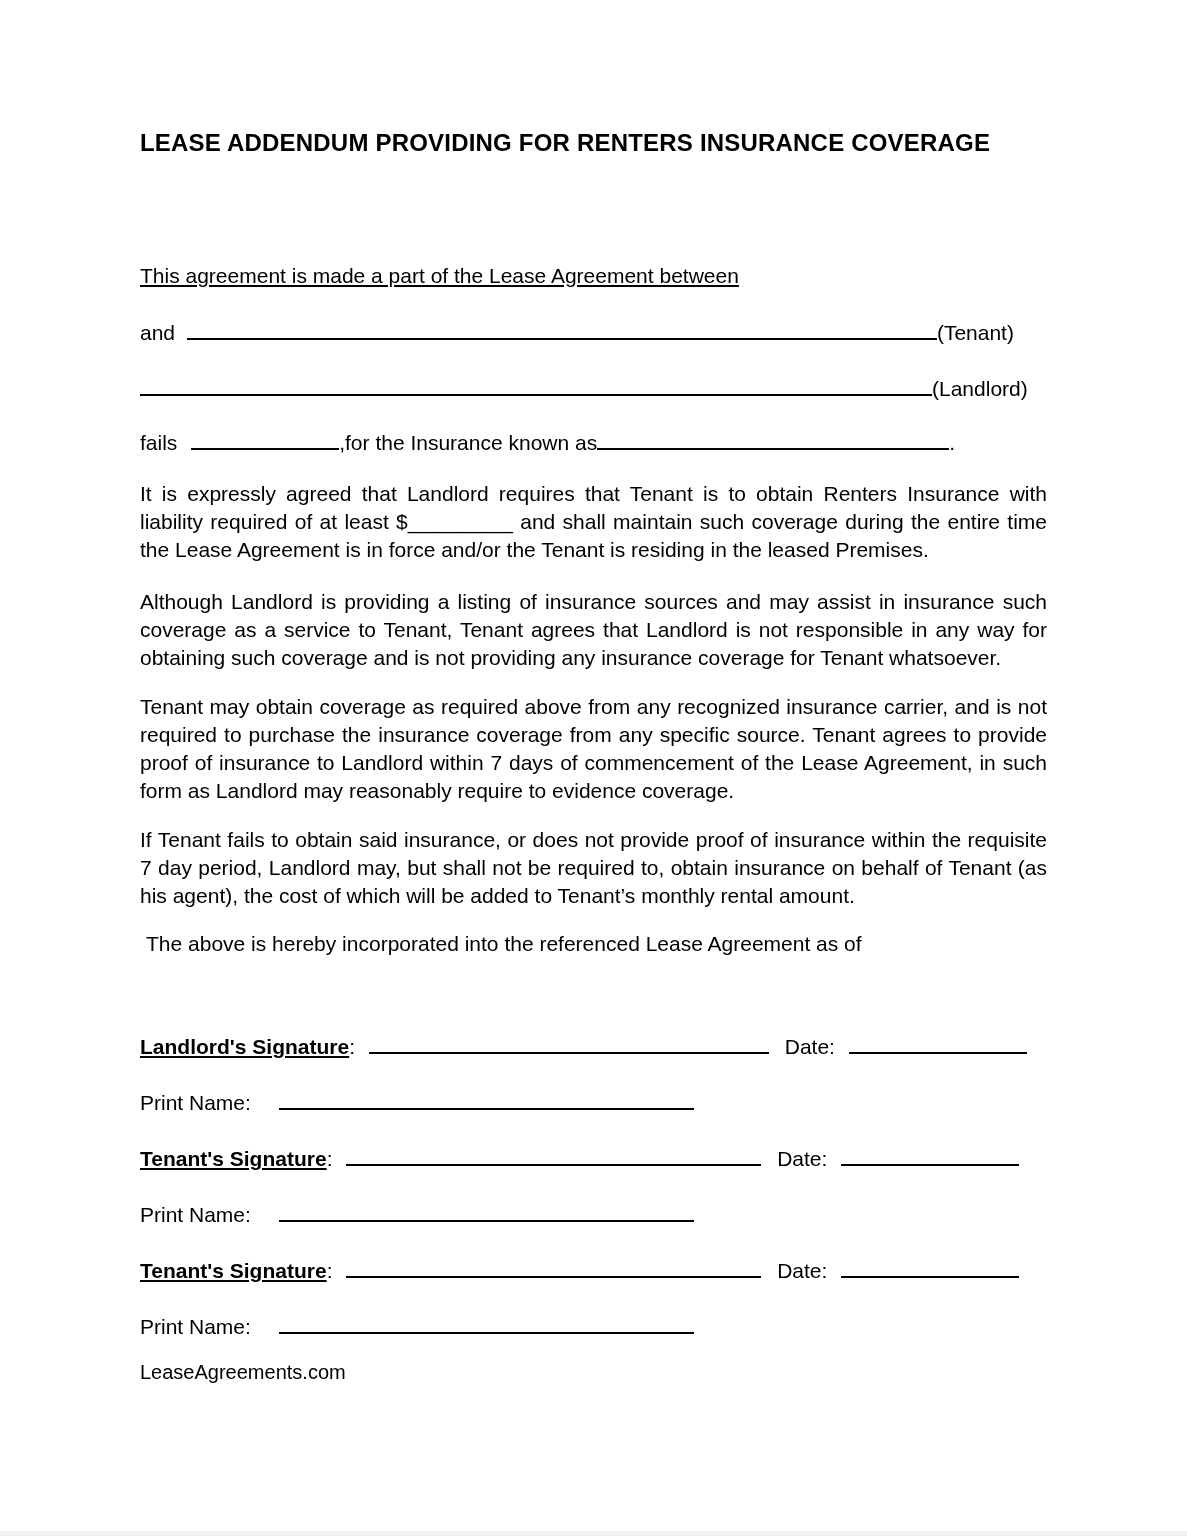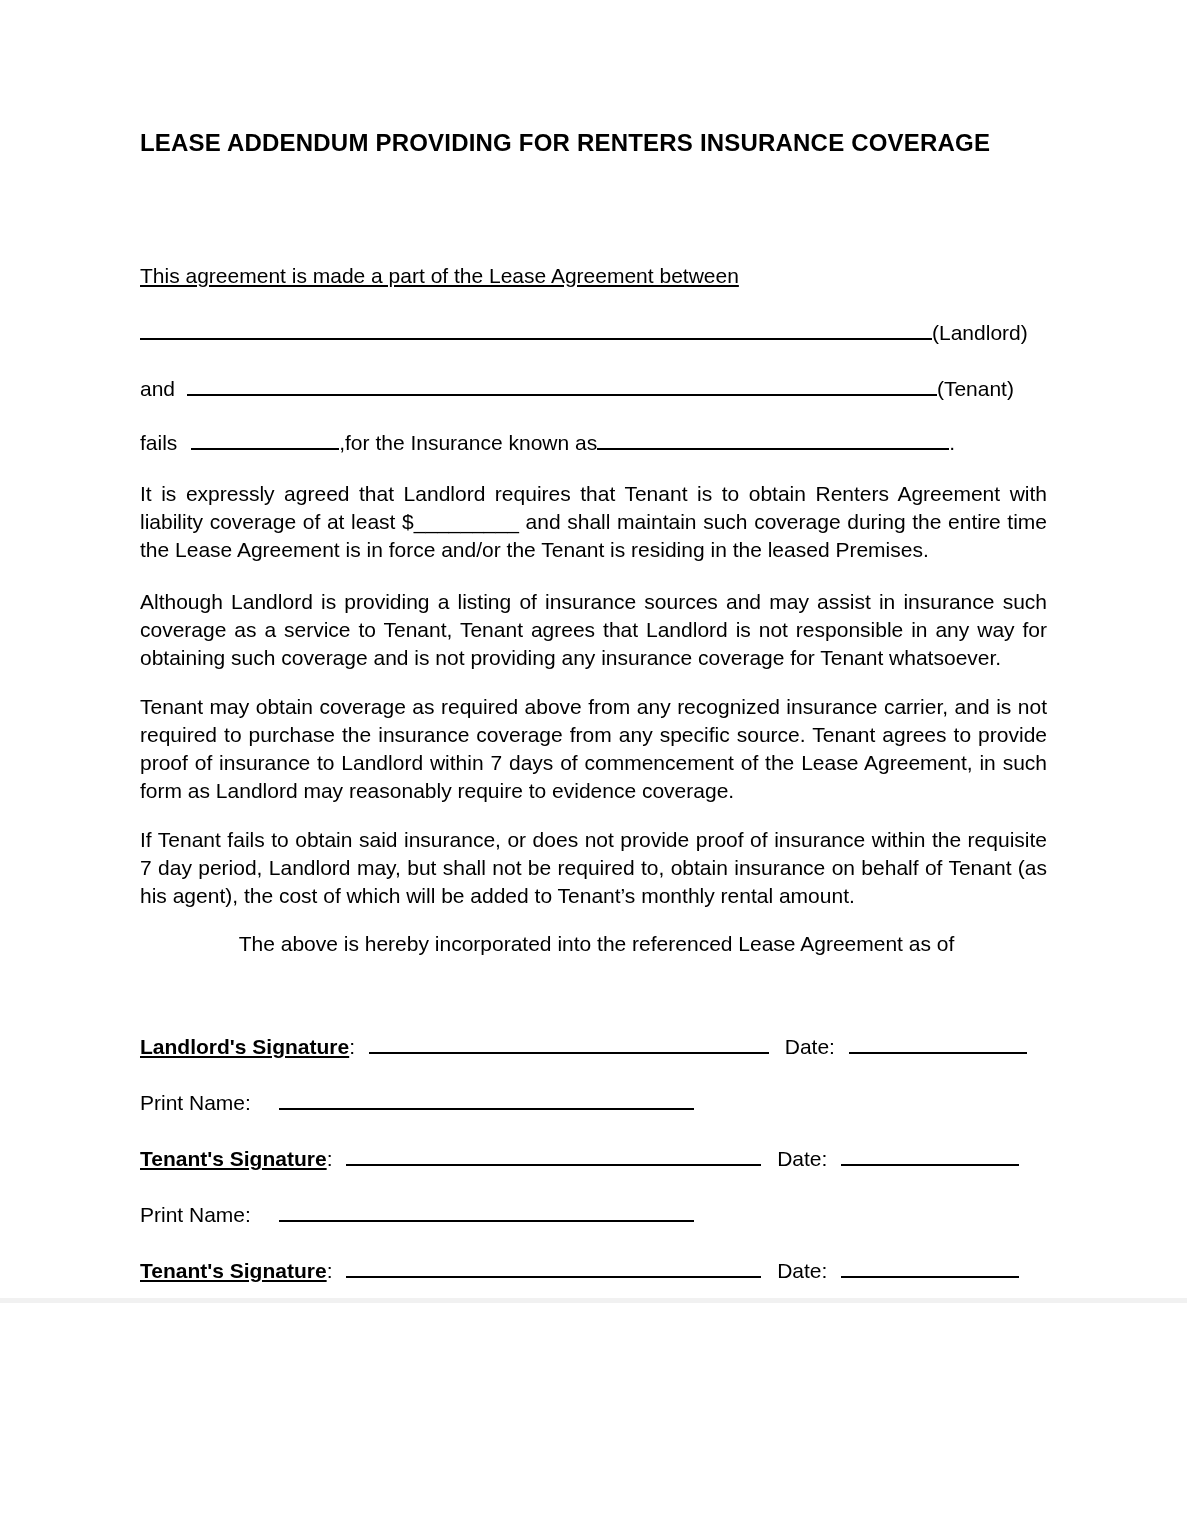--- a/index.html
+++ b/index.html
@@ -1,19 +1,19 @@
 <!DOCTYPE html>
 <html><head>
 <meta charset="utf-8">
 <style>
   html, body { margin: 0; padding: 0; background: #ffffff; }
   .page {
     position: relative;
     width: 1187px;
-    height: 1303px;
+    height: 1536px;
     background: #ffffff;
     color: #000000;
     font-family: "Liberation Sans", "DejaVu Sans", sans-serif;
     font-size: 21px;
     line-height: 28px;
     overflow: hidden;
     box-sizing: border-box;
   }
   .content {
     padding: 128px 140px 0 140px;
@@ -38,21 +38,21 @@
     display: inline-block;
     border-bottom: 2px solid #000;
     height: 22px;
     vertical-align: baseline;
   }
   .para {
     margin: 24px 0 0 0;
     text-align: justify;
   }
   .para.tight { margin-top: 21px; }
-  .last-para { margin: 20px 0 0 6px; text-align: center; }
+  .last-para { margin: 20px 0 0 6px; text-align: left; }
   .blank-text { letter-spacing: 0; }
   .sig-section { margin-top: 72px; }
   .sig-row {
     height: 30px;
     line-height: 30px;
     white-space: nowrap;
     margin-top: 26px;
   }
   .sig-row:first-child { margin-top: 0; }
   .bold { font-weight: bold; text-decoration: underline; }
@@ -77,34 +77,34 @@
 <body>
 
 <div class="page">
   <div class="content">
 
     <h1 class="doc-title">LEASE ADDENDUM PROVIDING FOR RENTERS INSURANCE COVERAGE</h1>
 
     <p class="lead">This agreement is made a part of the Lease Agreement between</p>
 
     <div class="form-row">
-      <span class="fill-line" style="width:792px"></span><span>(Landlord)</span>
+      <span>and</span>
+      <span class="fill-line" style="width:750px; margin-left:6px"></span><span>(Tenant)</span>
     </div>
 
     <div class="form-row">
-      <span>and</span>
-      <span class="fill-line" style="width:750px; margin-left:6px"></span><span>(Tenant)</span>
+      <span class="fill-line" style="width:792px"></span><span>(Landlord)</span>
     </div>
 
     <div class="form-row" style="margin-top:24px">
       <span>fails</span>
       <span class="fill-line" style="width:148px; margin-left:8px"></span><span>,for the Insurance known as</span><span class="fill-line" style="width:352px"></span><span>.</span>
     </div>
 
-    <p class="para">It is expressly agreed that Landlord requires that Tenant is to obtain Renters Agreement with liability coverage of at least $_________ and shall maintain such coverage during the entire time the Lease Agreement is in force and/or the Tenant is residing in the leased Premises.</p>
+    <p class="para">It is expressly agreed that Landlord requires that Tenant is to obtain Renters Insurance with liability required of at least $_________ and shall maintain such coverage during the entire time the Lease Agreement is in force and/or the Tenant is residing in the leased Premises.</p>
 
     <p class="para">Although Landlord is providing a listing of insurance sources and may assist in insurance such coverage as a service to Tenant, Tenant agrees that Landlord is not responsible in any way for obtaining such coverage and is not providing any insurance coverage for Tenant whatsoever.</p>
 
     <p class="para tight">Tenant may obtain coverage as required above from any recognized insurance carrier, and is not required to purchase the insurance coverage from any specific source. Tenant agrees to provide proof of insurance to Landlord within 7 days of commencement of the Lease Agreement, in such form as Landlord may reasonably require to evidence coverage.</p>
 
     <p class="para tight">If Tenant fails to obtain said insurance, or does not provide proof of insurance within the requisite 7 day period, Landlord may, but shall not be required to, obtain insurance on behalf of Tenant (as his agent), the cost of which will be added to Tenant’s monthly rental amount.</p>
 
     <p class="last-para">
       <span>The above is hereby incorporated into the referenced Lease Agreement as of</span><br>
     </p>

